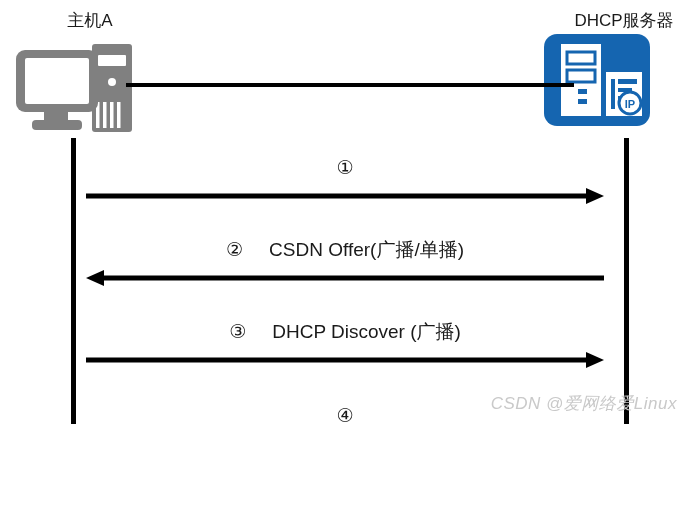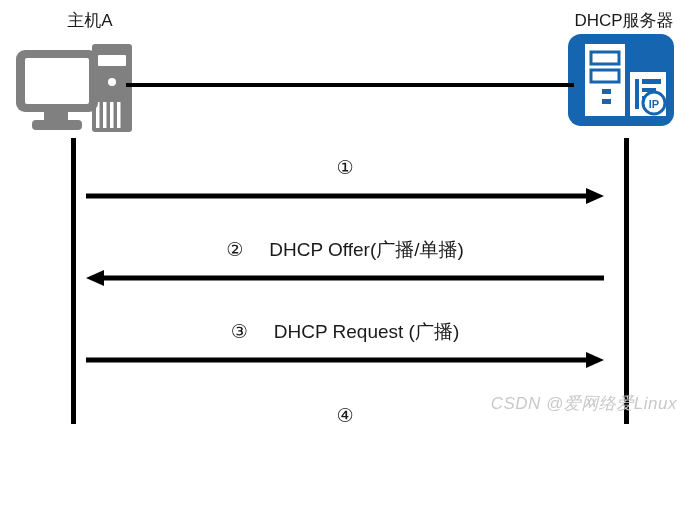--- a/index.html
+++ b/index.html
@@ -34,21 +34,21 @@
   #host-icon {
     position: absolute;
     left: 14px;
     top: 44px;
     width: 124px;
     height: 88px;
   }
   
   #server-icon {
     position: absolute;
-    left: 568px;
+    left: 544px;
     top: 34px;
     width: 106px;
     height: 92px;
   }
 
   
   #link-wire {
     position: absolute;
     left: 126px;
     top: 83px;
@@ -176,32 +176,32 @@
     </div>
     <svg class="msg-arrow" viewBox="0 0 518 20">
       <line x1="0" y1="10" x2="508" y2="10" stroke="#000000" stroke-width="5"></line>
       <polygon points="518,10 500,2 500,18" fill="#000000"></polygon>
     </svg>
   </div>
 
   <div class="message" style="top:232px;">
     <div class="msg-label">
       <span class="msg-num">②</span>
-      <span class="msg-text">DHCP Offer(广播/单播)</span>
+      <span class="msg-text">CSDN Offer(广播/单播)</span>
     </div>
     <svg class="msg-arrow" viewBox="0 0 518 20">
       <line x1="10" y1="10" x2="518" y2="10" stroke="#000000" stroke-width="5"></line>
       <polygon points="0,10 18,2 18,18" fill="#000000"></polygon>
     </svg>
   </div>
 
   <div class="message" style="top:314px;">
     <div class="msg-label">
       <span class="msg-num">③</span>
-      <span class="msg-text">DHCP Request (广播)</span>
+      <span class="msg-text">DHCP Discover (广播)</span>
     </div>
     <svg class="msg-arrow" viewBox="0 0 518 20">
       <line x1="0" y1="10" x2="508" y2="10" stroke="#000000" stroke-width="5"></line>
       <polygon points="518,10 500,2 500,18" fill="#000000"></polygon>
     </svg>
   </div>
 
   <div class="message" style="top:398px;">
     <div class="msg-label">
       <span class="msg-num">④</span>

